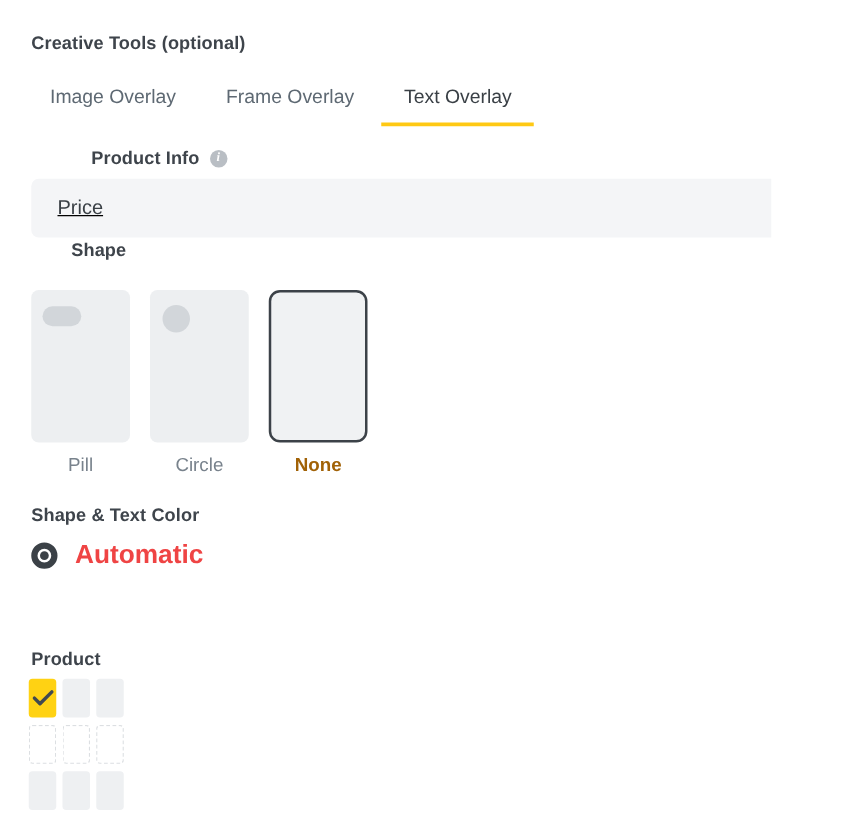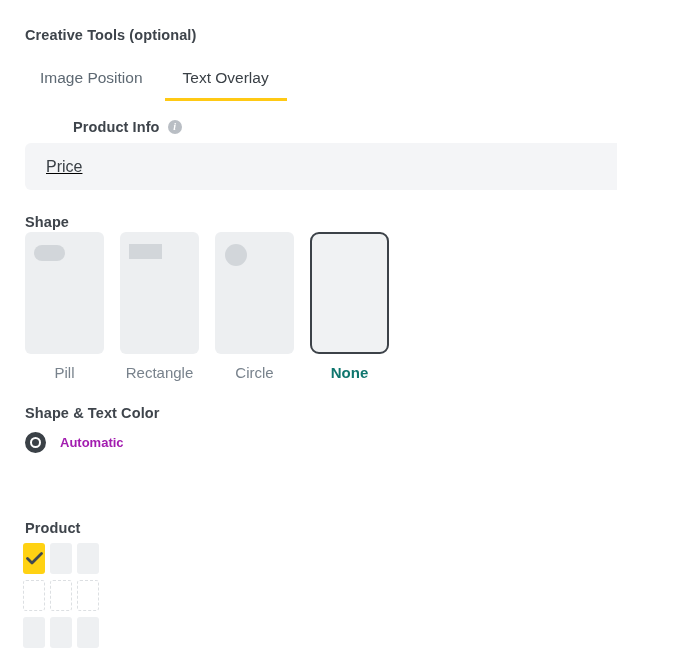--- a/index.html
+++ b/index.html
@@ -40,83 +40,78 @@
   .shape-card {
     width:79px; height:122px; background:#EDEFF1; border-radius:6px; position:relative;
   }
   .shape-option.selected .shape-card {
     background:#F0F2F3; border:2.5px solid #3C4248; border-radius:9px;
   }
   .glyph-pill   { position:absolute; left:9px;  top:13px; width:31px; height:16px; border-radius:8px;  background:#D2D6DA; }
   .glyph-rect   { position:absolute; left:9px;  top:12px; width:33px; height:15px;                     background:#D2D6DA; }
   .glyph-circle { position:absolute; left:10px; top:12px; width:22px; height:22px; border-radius:50%;  background:#D2D6DA; }
   .shape-label { margin-top:10px; font-size:15px; color:#78828C; }
-  .shape-option.selected .shape-label { color:#0f766e; font-weight:bold; }
+  .shape-option.selected .shape-label { color:#a16207; font-weight:bold; }
   
   .radio-group { position:absolute; left:25px; top:432px; }
   .radio-row { display:flex; align-items:center; margin-bottom:15px; cursor:pointer; }
   .radio {
     width:21px; height:21px; border-radius:50%; background:#ffffff;
     border:1.5px solid #3B4147; margin-right:14px; position:relative; flex:0 0 auto;
   }
   .radio.checked { border:5px solid #3B4147; }
   .radio.checked::after {
     content:""; position:absolute; left:50%; top:50%; width:7px; height:7px;
     margin:-3.5px 0 0 -3.5px; border-radius:50%; background:#3B4147;
   }
-  .radio-label { font-size:13px; font-weight:bold; color:#a21caf; }
+  .radio-label { font-size:21px; font-weight:bold; color:#ef4444; }
   
   .pos-grid {
     position:absolute; left:23px; top:543px;
     display:grid; grid-template-columns:repeat(3,22px); grid-auto-rows:31px; gap:6px 5px;
   }
   .pos-cell { border-radius:3px; background:#EEF0F2; cursor:pointer; }
   .pos-cell.dashed { background:#ffffff; border:1.5px dashed #DCDFE2; }
   .pos-cell.selected {
     background:#FFD213; display:flex; align-items:center; justify-content:center;
   }
 </style>
 </head>
 <body>
 
 <div class="screen">
 
   <div class="section-title" style="top:27px;">Creative Tools (optional)</div>
 
   <div class="tabs">
-    <div class="tab">Image Position</div>
+    <div class="tab">Image Overlay</div>
+    <div class="tab">Frame Overlay</div>
     <div class="tab active">Text Overlay</div>
   </div>
 
   <div class="label-row">
     <span class="section-title">Product Info</span>
     <span class="info-icon">i</span>
   </div>
 
   <div class="dropdown">
     <span class="dropdown-value">Price</span>
     <svg width="16" height="16" viewBox="0 0 16 16">
       <polyline points="2.5,5 8,11 13.5,5" fill="none" stroke="#3A4046" stroke-width="2" stroke-linecap="round" stroke-linejoin="round"></polyline>
     </svg>
   </div>
 
-  <div class="section-title" style="top:214px;">Shape</div>
+  <div class="section-title" style="top:193px;margin-left:32px;">Shape</div>
 
   <div class="shape-row">
     <div class="shape-option">
       <div class="shape-card">
         <div class="glyph-pill"></div>
       </div>
       <div class="shape-label">Pill</div>
-    </div>
-    <div class="shape-option">
-      <div class="shape-card">
-        <div class="glyph-rect"></div>
-      </div>
-      <div class="shape-label">Rectangle</div>
     </div>
     <div class="shape-option">
       <div class="shape-card">
         <div class="glyph-circle"></div>
       </div>
       <div class="shape-label">Circle</div>
     </div>
     <div class="shape-option selected">
       <div class="shape-card"></div>
       <div class="shape-label">None</div>

